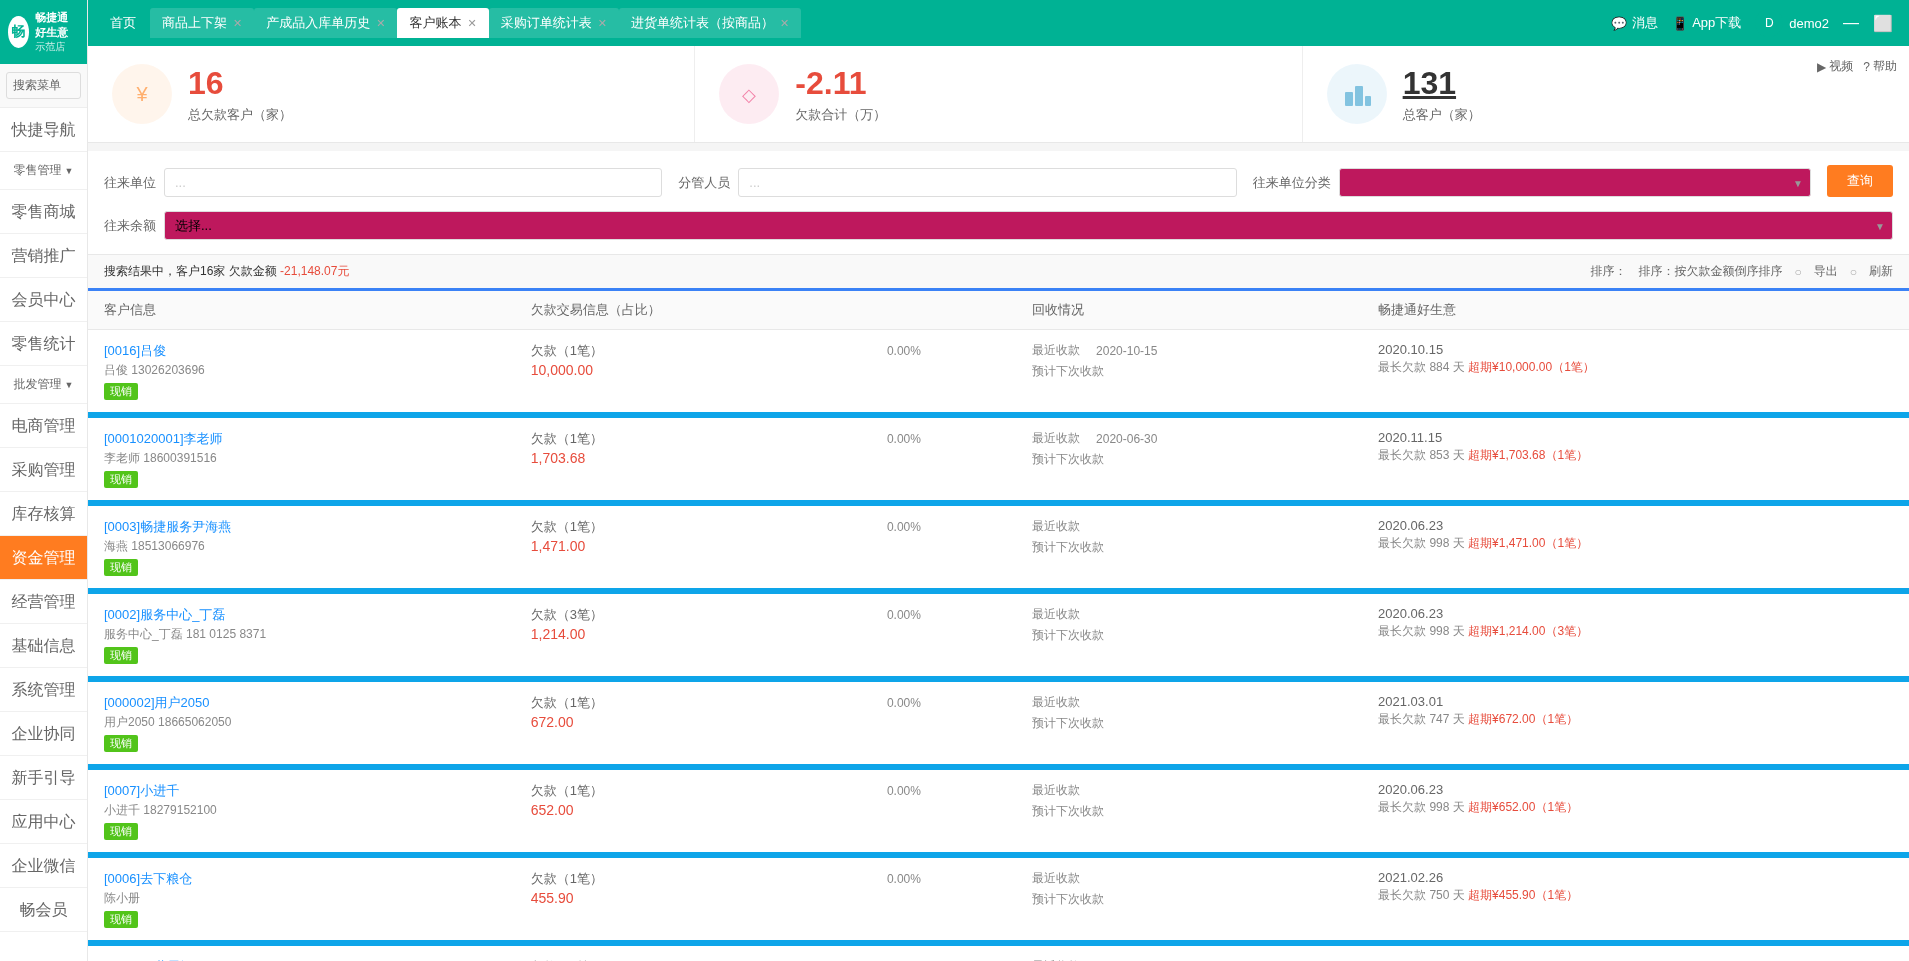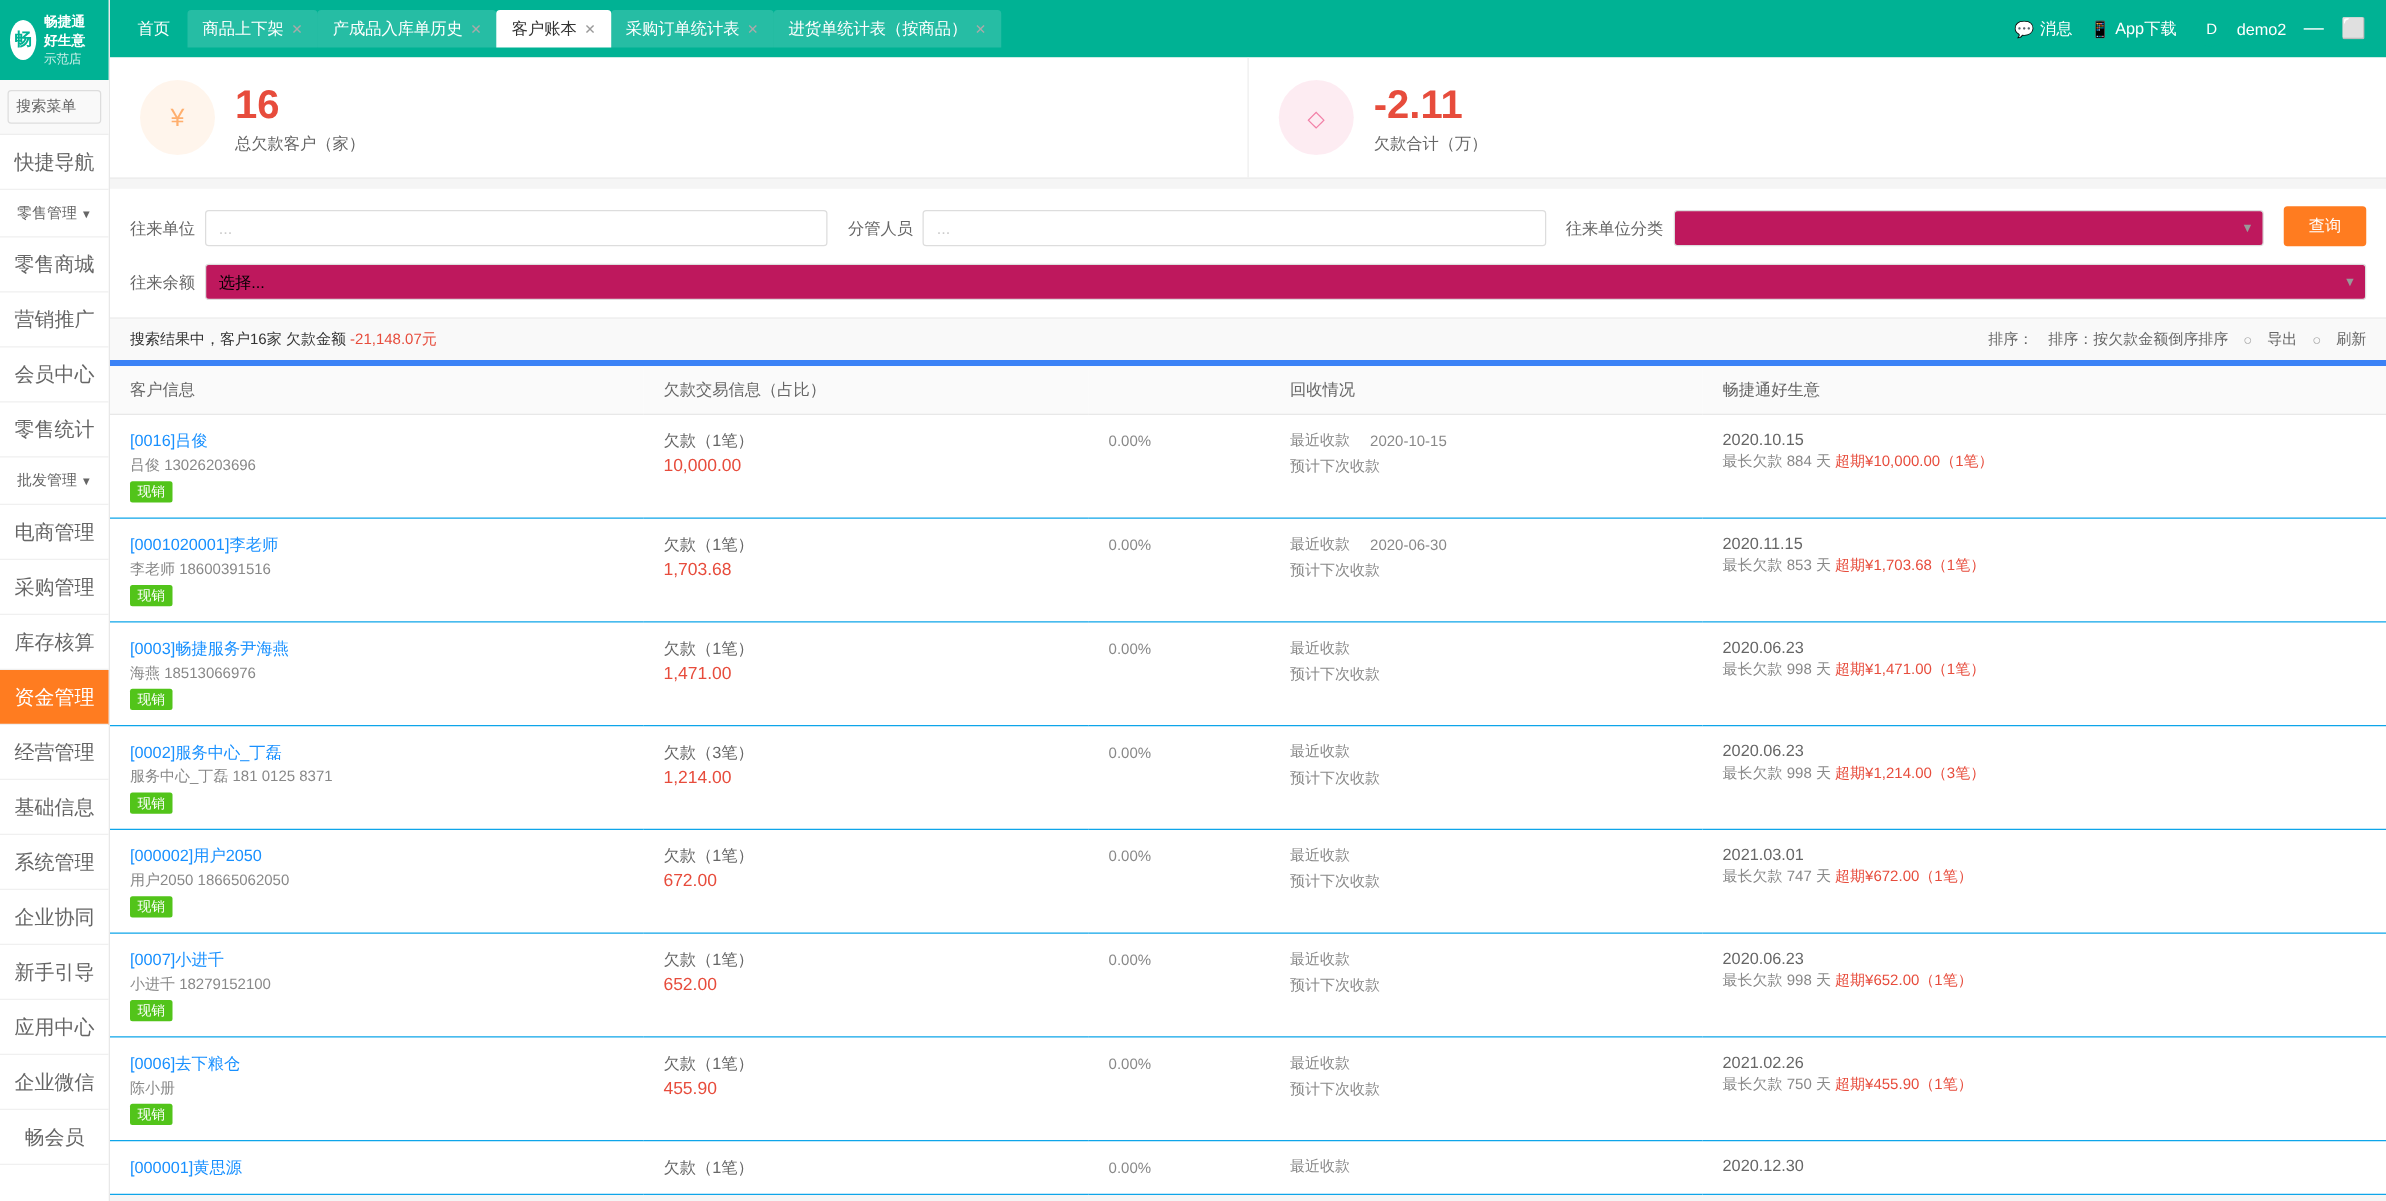--- a/index.html
+++ b/index.html
@@ -46,31 +46,31 @@
     .filter-item { display: flex; align-items: center; gap: 8px; flex: 1; min-width: 200px; }
     .filter-label { font-size: 13px; color: #666; white-space: nowrap; flex-shrink: 0; }
     .filter-input { flex: 1; border: 1px solid #ddd; border-radius: 3px; padding: 6px 10px; font-size: 13px; outline: none; display: flex; align-items: center; justify-content: space-between; cursor: pointer; background: #fff; min-width: 120px; }
     .filter-select-wrap { flex: 1; position: relative; }
     .filter-select-wrap select { width: 100%; border: 1px solid #ddd; border-radius: 3px; padding: 6px 10px; font-size: 13px; outline: none; background: #be185d; cursor: pointer; appearance: none; }
     .filter-select-wrap::after { content: '▼'; position: absolute; right: 8px; top: 50%; transform: translateY(-50%); font-size: 10px; color: #999; pointer-events: none; }
     .filter-btn-query { background: #ff7c20; color: #fff; border: none; border-radius: 3px; padding: 7px 20px; font-size: 13px; cursor: pointer; }
     .filter-collapse { text-align: center; padding: 6px; color: #00b294; font-size: 12px; cursor: pointer; border-top: 1px solid #f0f0f0; }
     
     
-    .results-header { background: #f9f9f9; padding: 8px 16px; display: flex; align-items: center; justify-content: space-between; border-bottom: 5px solid #3b82f6; font-size: 12px; }
+    .results-header { background: #f9f9f9; padding: 8px 16px; display: flex; align-items: center; justify-content: space-between; border-bottom: 3px solid #3b82f6; font-size: 12px; }
     .results-info { color: #666; }
     .results-info span { color: #333; }
     .results-actions { display: flex; gap: 12px; align-items: center; color: #666; }
     .results-actions .action-btn { cursor: pointer; display: flex; align-items: center; gap: 3px; }
     
     
     .table-wrap { background: #fff; }
     .data-table { width: 100%; border-collapse: collapse; }
     .data-table th { background: #fafafa; padding: 10px 16px; text-align: left; font-size: 13px; color: #666; font-weight: normal; border-bottom: 1px solid #e8e8e8; }
-    .data-table td { padding: 12px 16px; border-bottom: 1px solid #0ea5e9; vertical-align: top; }
+    .data-table td { padding: 12px 16px; border-bottom: 6px solid #0ea5e9; vertical-align: top; }
     .customer-name { color: #1890ff; font-size: 13px; cursor: pointer; }
     .customer-phone { color: #888; font-size: 12px; margin-top: 2px; }
     .tag-green { background: #52c41a; color: #fff; font-size: 11px; padding: 1px 6px; border-radius: 2px; display: inline-block; margin-top: 4px; }
     .debt-count { color: #666; font-size: 13px; }
     .debt-amount { color: #e74c3c; font-size: 14px; font-weight: 500; margin-top: 2px; }
     .debt-percent { color: #888; font-size: 12px; margin-top: 2px; }
     .payment-date { color: #888; font-size: 12px; }
     .payment-label { color: #888; font-size: 12px; }
     .overdue-days { color: #888; font-size: 12px; margin-top: 2px; }
     .overdue-amount { color: #e74c3c; font-size: 12px; cursor: pointer; }
@@ -230,20 +230,44 @@
             <circle cx="20" cy="20" r="20" fill="#fde8f0"></circle>
             <text x="20" y="27" text-anchor="middle" font-size="18" fill="#f06292">◇</text>
           </svg>
         </div>
         <div class="stat-content">
           <div class="value red">-2.11</div>
           <div class="label">欠款合计（万）</div>
         </div>
       </div>
 
+      <div class="stat-item">
+        <div class="stat-icon blue">
+          <svg width="40" height="40" viewBox="0 0 40 40">
+            <circle cx="20" cy="20" r="20" fill="#e8f4fb"></circle>
+            <rect x="8" y="18" width="8" height="14" rx="1" fill="#64b5d9"></rect>
+            <rect x="18" y="12" width="8" height="20" rx="1" fill="#64b5d9"></rect>
+            <rect x="28" y="22" width="6" height="10" rx="1" fill="#64b5d9"></rect>
+          </svg>
+        </div>
+        <div class="stat-content">
+          <div class="value dark">131</div>
+          <div class="label">总客户（家）</div>
+        </div>
+        <div class="stat-top-actions">
+          <span>
+            <span>▶</span>
+            <span>视频</span>
+          </span>
+          <span>
+            <span>?</span>
+            <span>帮助</span>
+          </span>
+        </div>
+      </div>
     </div>
 
     <div class="filter-bar">
       <div class="filter-row">
         <div class="filter-item">
           <span class="filter-label">往来单位</span>
           <div class="filter-input">
             <span style="color:#ccc;">...</span>
           </div>
         </div>

